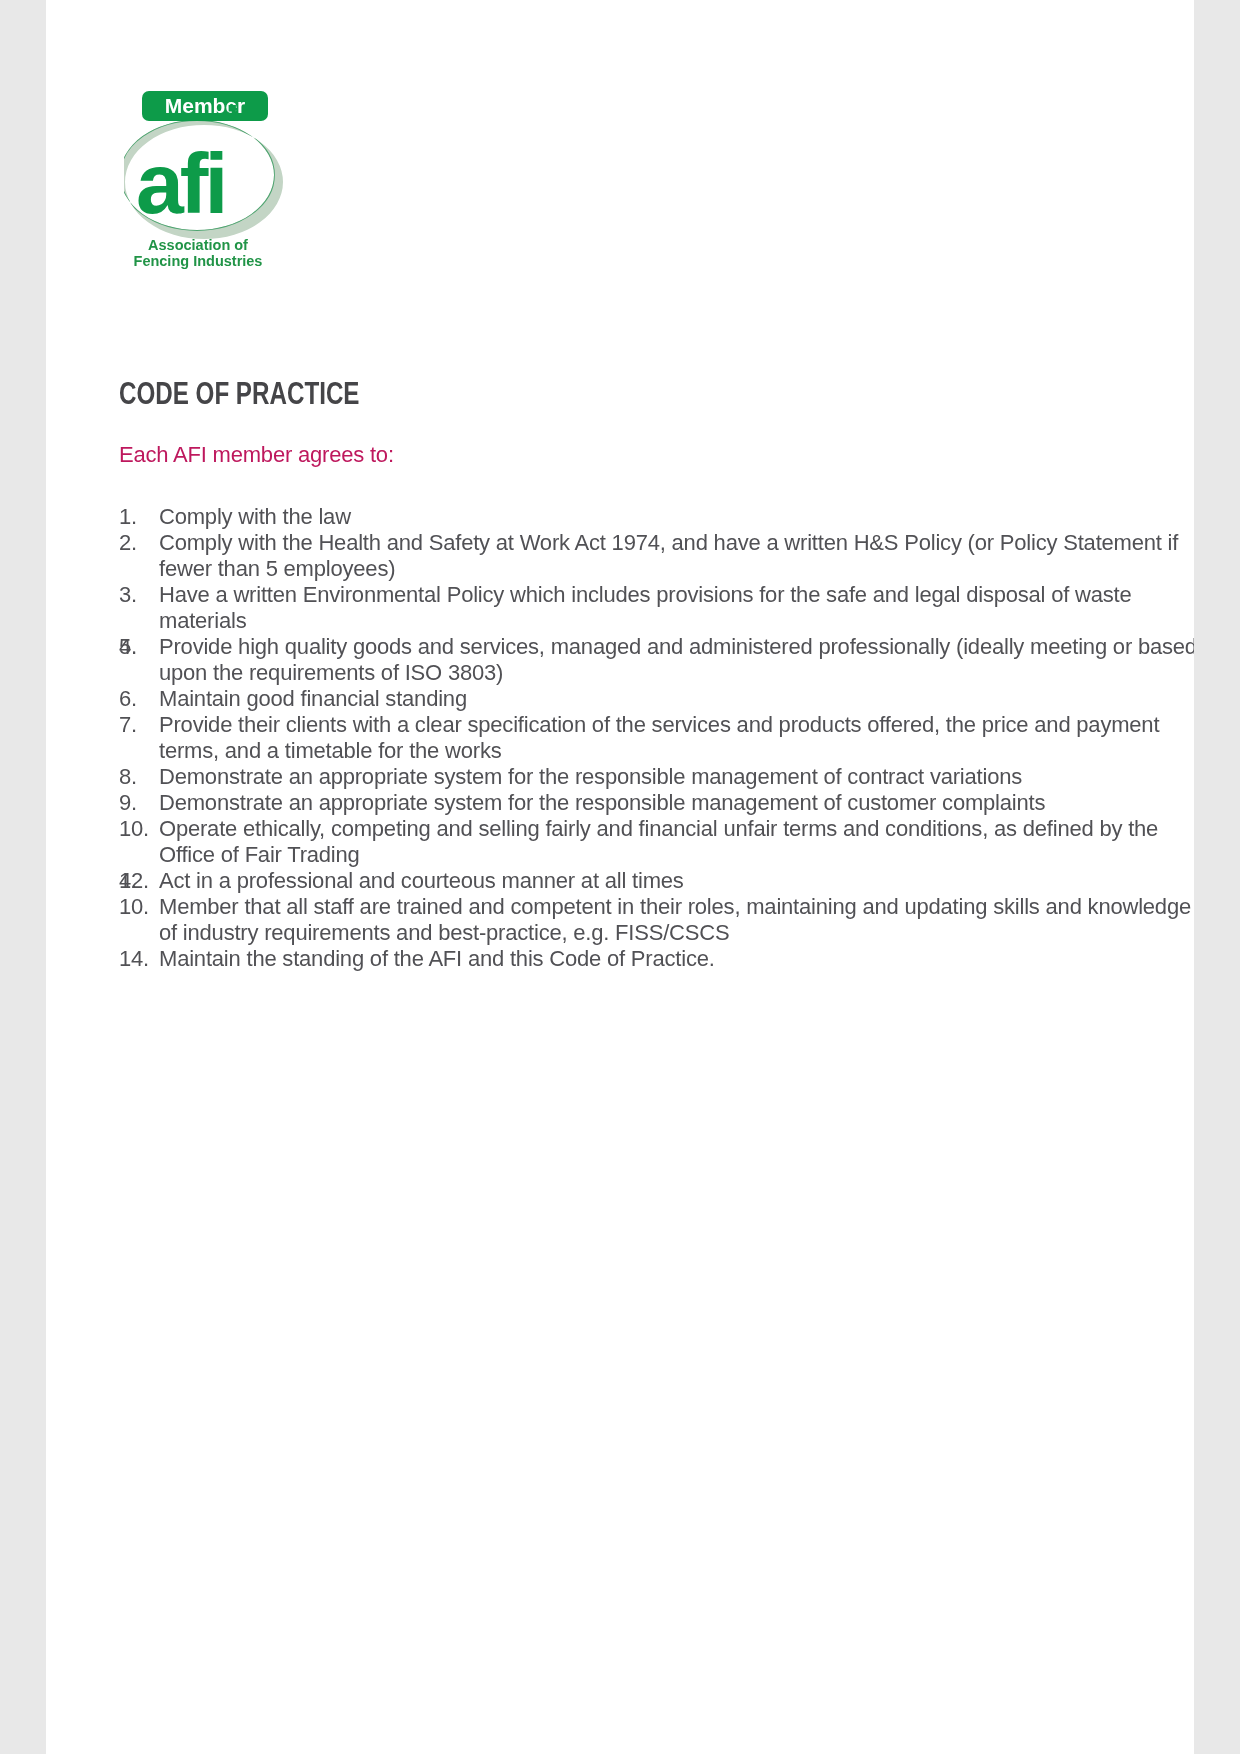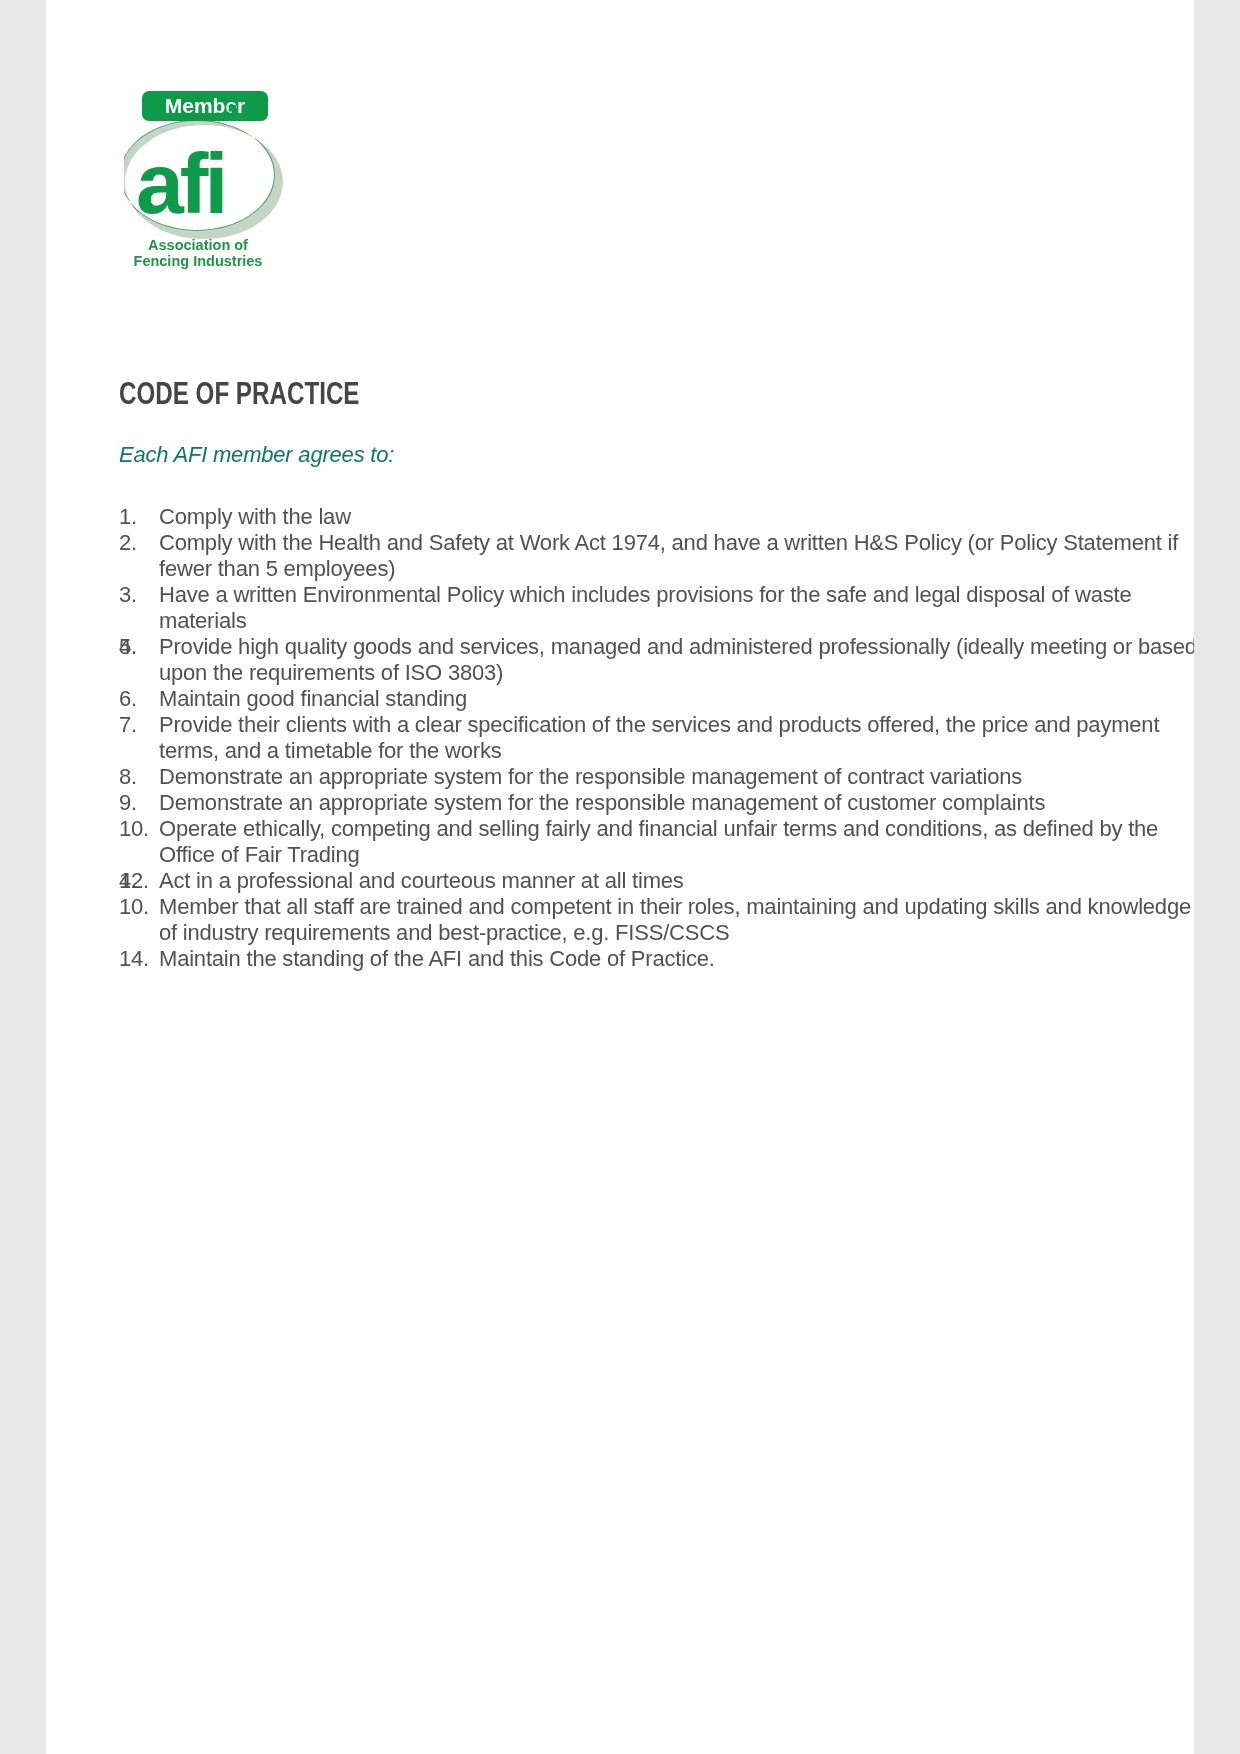--- a/index.html
+++ b/index.html
@@ -36,23 +36,22 @@
     color: #454548;
     letter-spacing: 0px;
     transform: scaleX(0.78);
     transform-origin: left center;
     white-space: nowrap;
   }
   p.intro {
     margin: 30px 0 0 0;
     font-size: 22px;
     line-height: 26px;
-    color: #0f766e;
+    color: #be185d;
     letter-spacing: -0.2px;
-    font-style: italic;
   }
   ol.code-list {
     list-style: none;
     margin: 36px 0 0 0;
     padding: 0;
     font-size: 22px;
     line-height: 26px;
     color: #515155;
     letter-spacing: -0.2px;
   }

